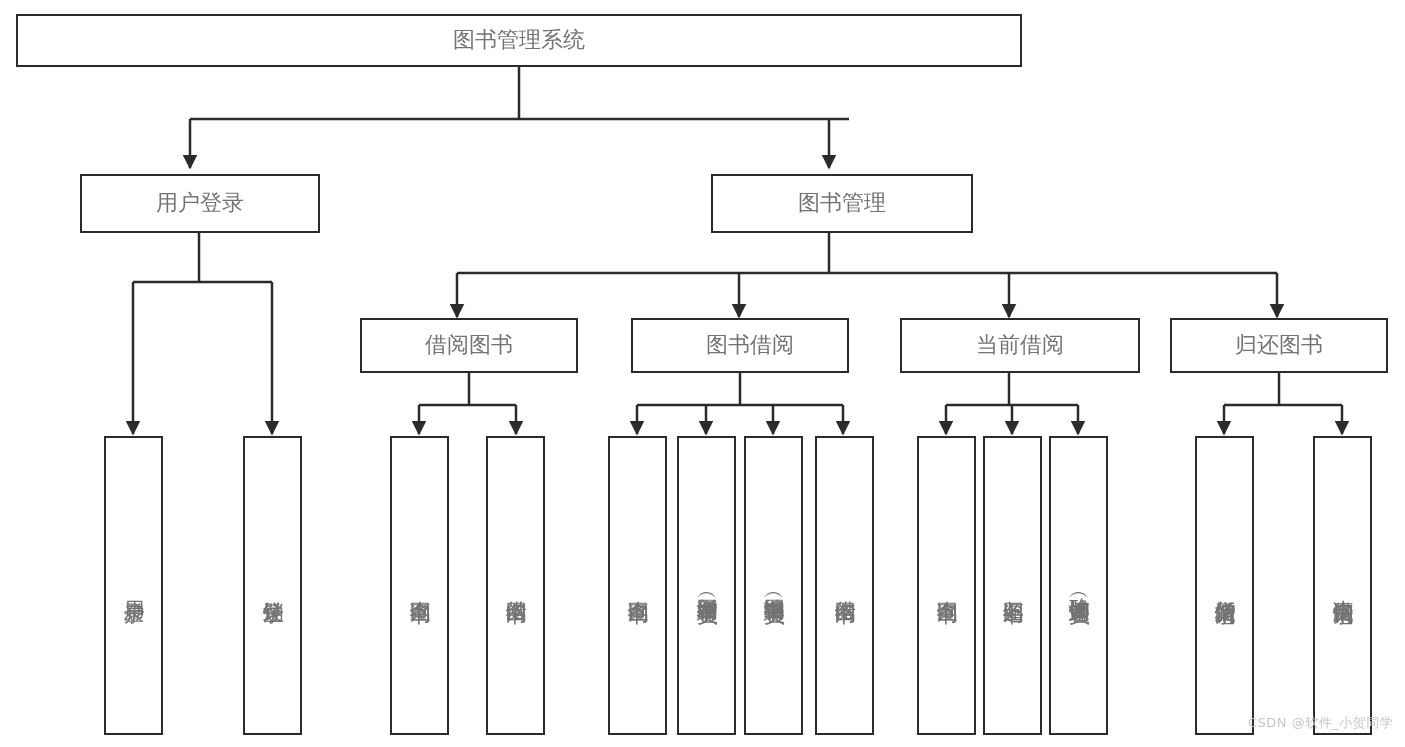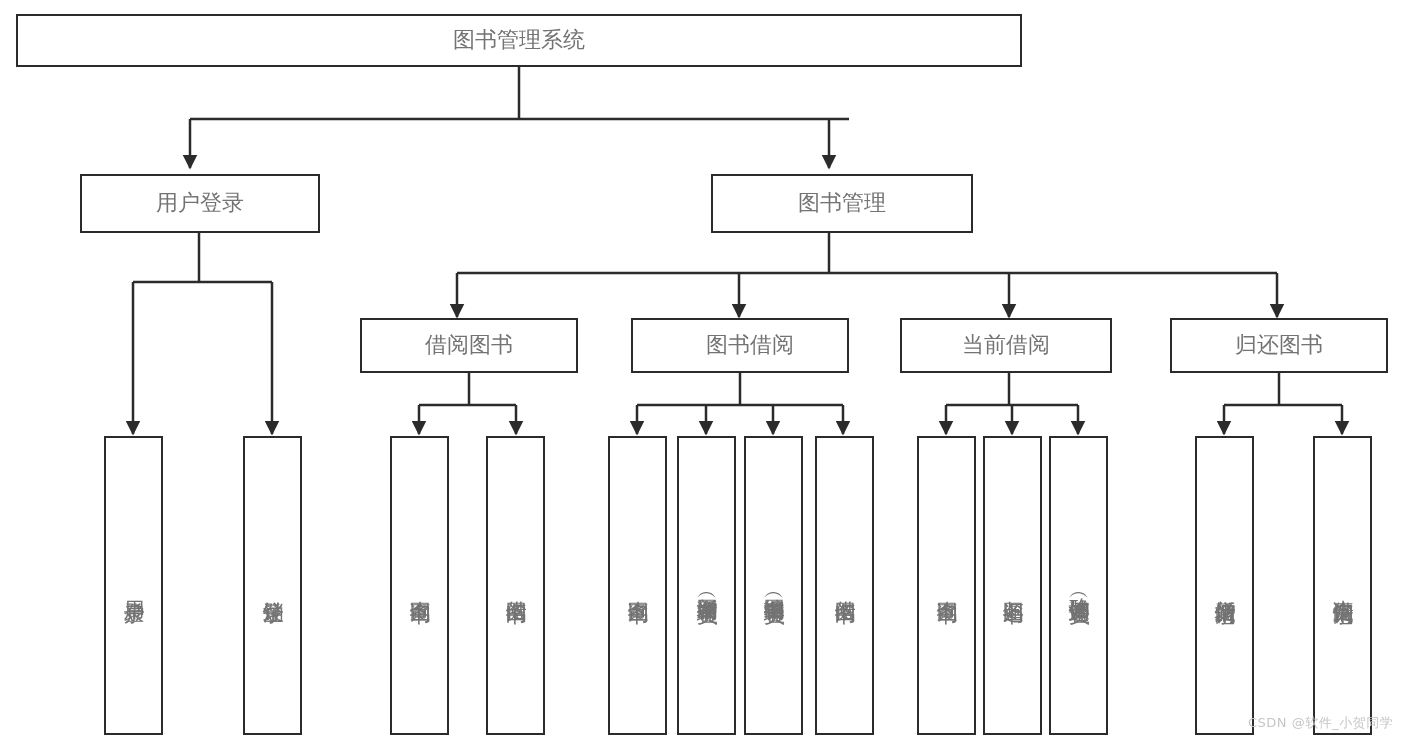--- a/index.html
+++ b/index.html
@@ -124,21 +124,21 @@
   <div class="node-box" style="left:711px;top:174px;width:262px;height:59px;">
     <span class="node-label">图书管理</span>
   </div>
 
   <div class="node-box" style="left:360px;top:318px;width:218px;height:55px;">
     <span class="node-label">借阅图书</span>
   </div>
   <div class="node-box" style="left:631px;top:318px;width:218px;height:55px;padding-left:20px;">
     <span class="node-label">图书借阅</span>
   </div>
-  <div class="node-box" style="left:900px;top:318px;width:212px;height:55px;">
+  <div class="node-box" style="left:900px;top:318px;width:240px;height:55px;">
     <span class="node-label">当前借阅</span>
   </div>
   <div class="node-box" style="left:1170px;top:318px;width:218px;height:55px;">
     <span class="node-label">归还图书</span>
   </div>
 
   <div class="node-box vertical" style="left:104px;top:436px;width:59px;height:299px;">
     <span class="node-label">用户登录</span>
   </div>
   <div class="node-box vertical" style="left:243px;top:436px;width:59px;height:299px;">

